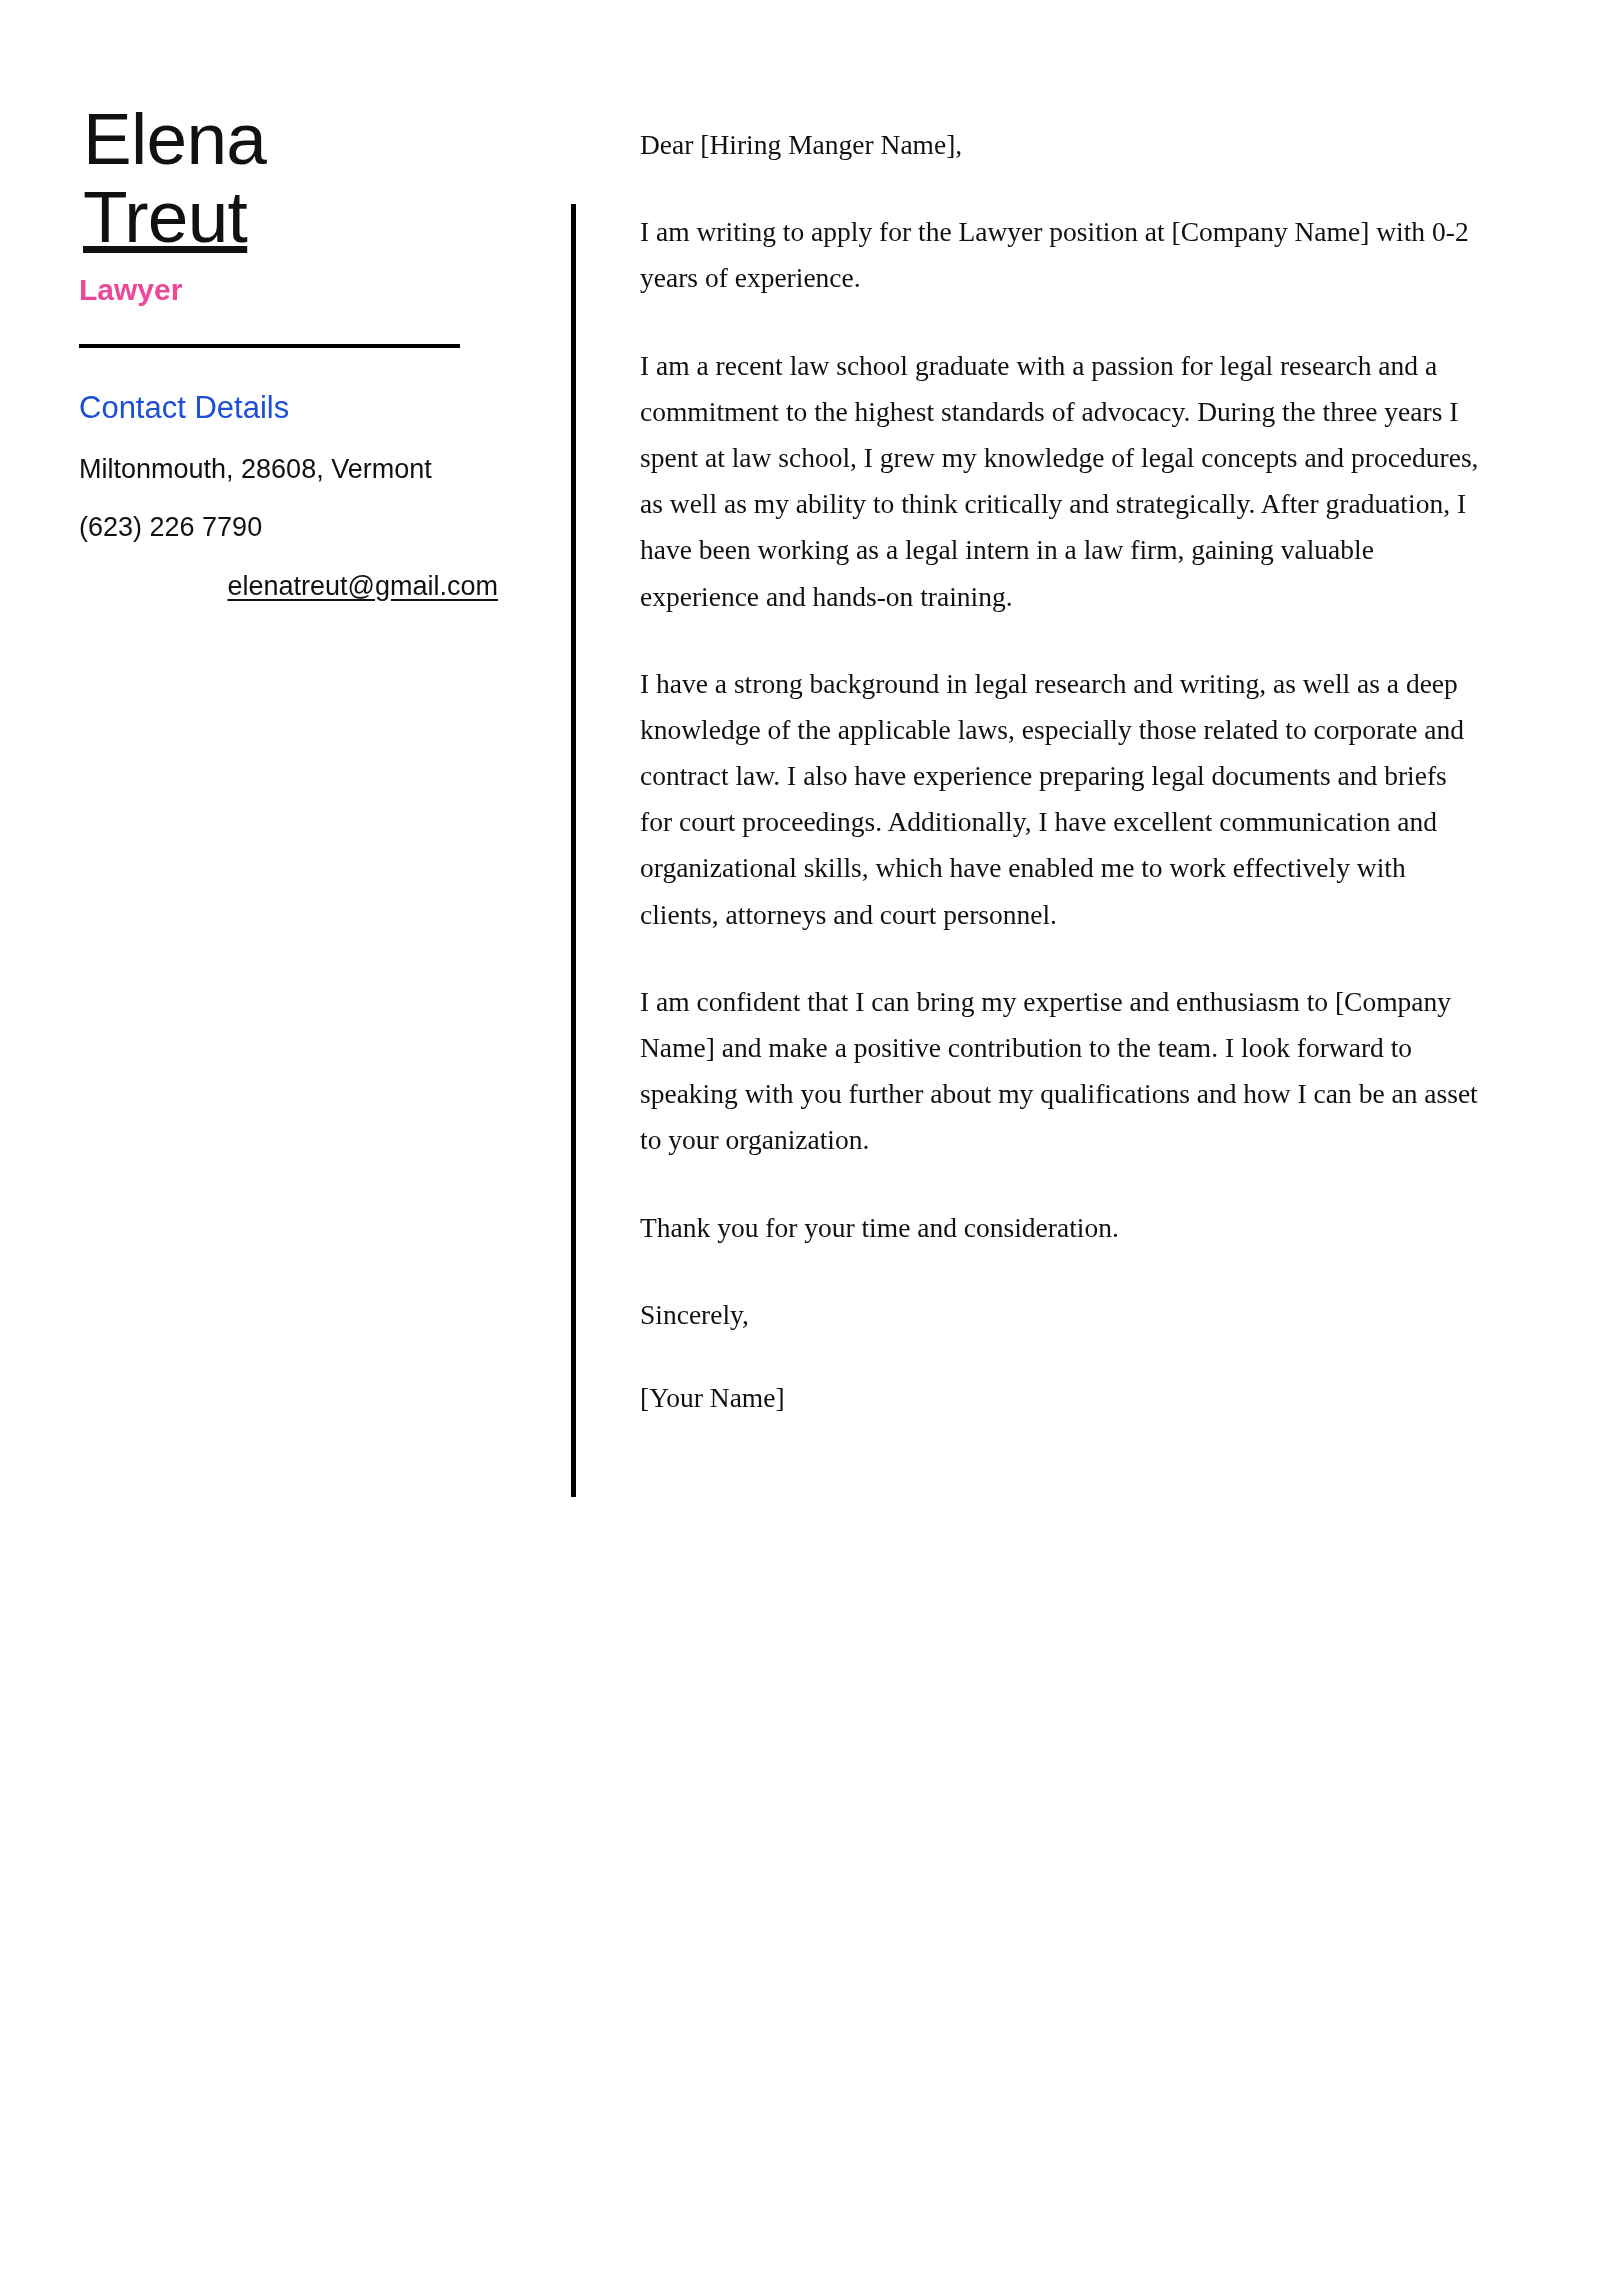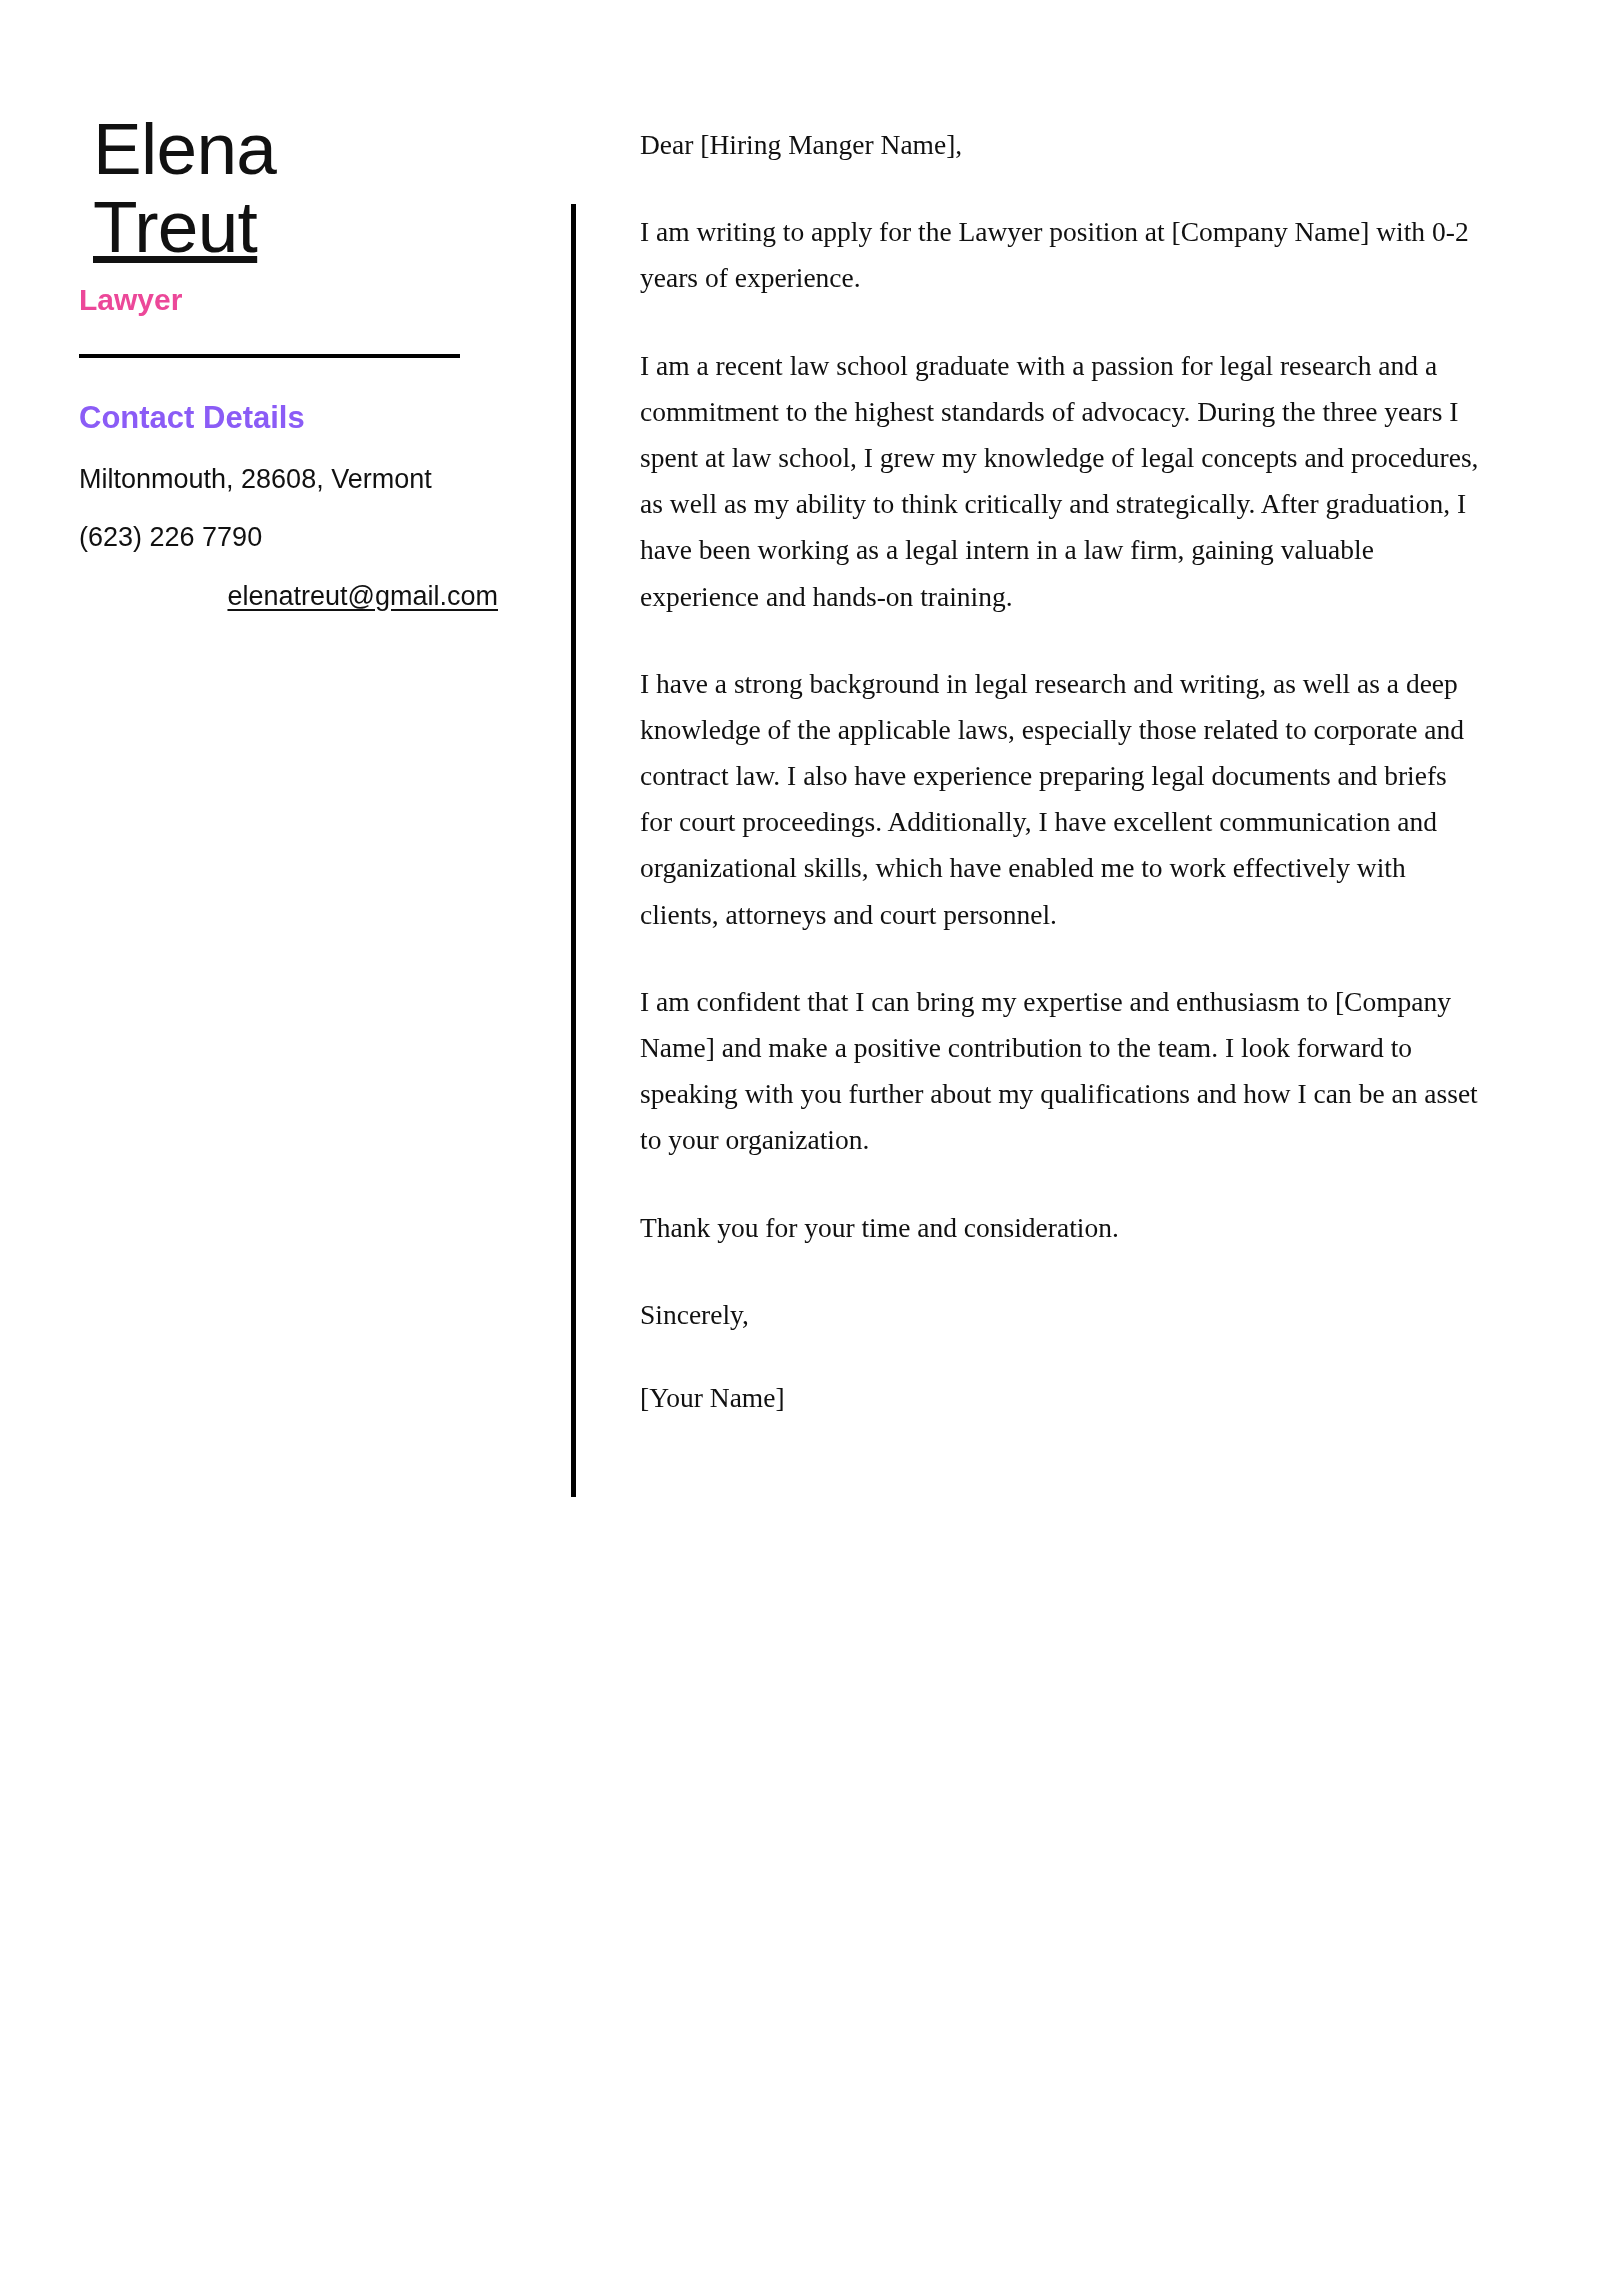--- a/index.html
+++ b/index.html
@@ -23,21 +23,21 @@
 
   
   .sidebar {
     position: absolute;
     left: 79px;
     top: 98px;
     width: 419px;
   }
 
   .name-block {
-    margin: 14px;
+    margin: 4px;
     padding: 0;
   }
   .name-line {
     display: block;
     font-size: 73px;
     font-weight: 300;
     line-height: 1.02;
     letter-spacing: -0.7px;
     color: #111111;
   }
@@ -59,23 +59,23 @@
     width: 381px;
     height: 3.9px;
     background: #000000;
     margin-top: 38px;
   }
 
   .section-heading {
     display: block;
     margin-top: 43px;
     font-size: 31px;
-    font-weight: 700;
+    font-weight: 400;
     line-height: 1.1;
-    color: #8b5cf6;
+    color: #1d4ed8;
   }
 
   .contact-list {
     margin-top: 25px;
   }
   .contact-item {
     display: block;
     font-size: 27px;
     font-weight: 300;
     line-height: 1.48;

